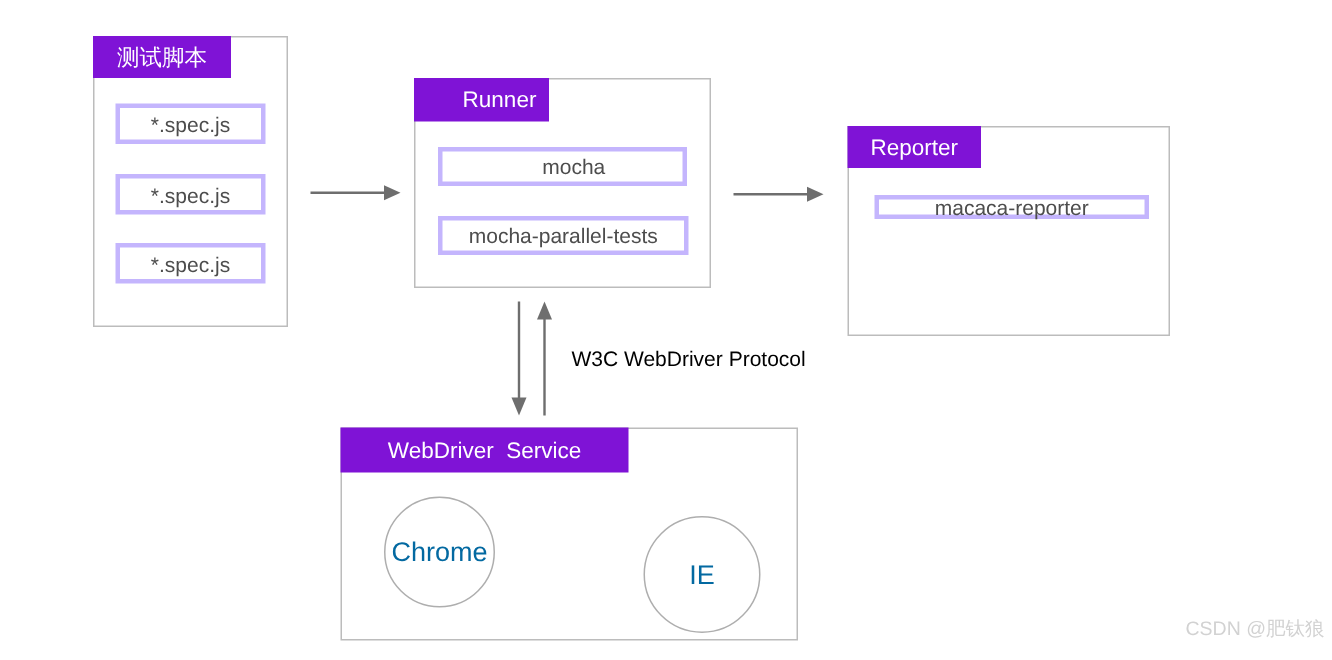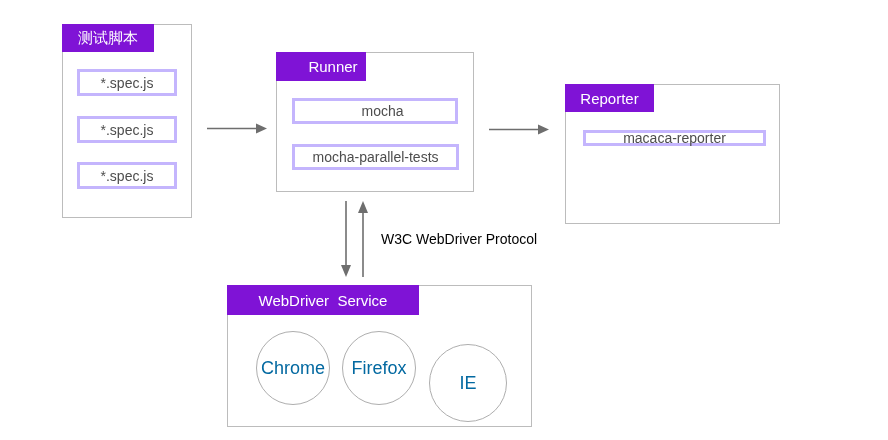--- a/index.html
+++ b/index.html
@@ -109,18 +109,18 @@
     <polygon points="3,66 13,66 8,78" fill="#6e6e6e"></polygon>
     <line x1="25" y1="78" x2="25" y2="12" stroke="#6e6e6e" stroke-width="1.6"></line>
     <polygon points="20,14 30,14 25,2" fill="#6e6e6e"></polygon>
   </svg>
 
   <div class="protocol-label">W3C WebDriver Protocol</div>
 
   <div class="outer-box" style="left:227px; top:285px; width:305px; height:142px;">
     <div class="box-header" style="width:192px; height:30px;">WebDriver  Service</div>
     <div class="browser-circle" style="left:28px; top:45px; width:74px; height:74px;">Chrome</div>
-    <div class="browser-circle" style="left:114px; top:45px; width:74px; height:74px;">Firefox</div>
     <div class="browser-circle" style="left:201px; top:58px; width:78px; height:78px;">IE</div>
   </div>
 
+  <div class="watermark">CSDN @肥钛狼</div>
 
 </div>
 
 </body></html>

